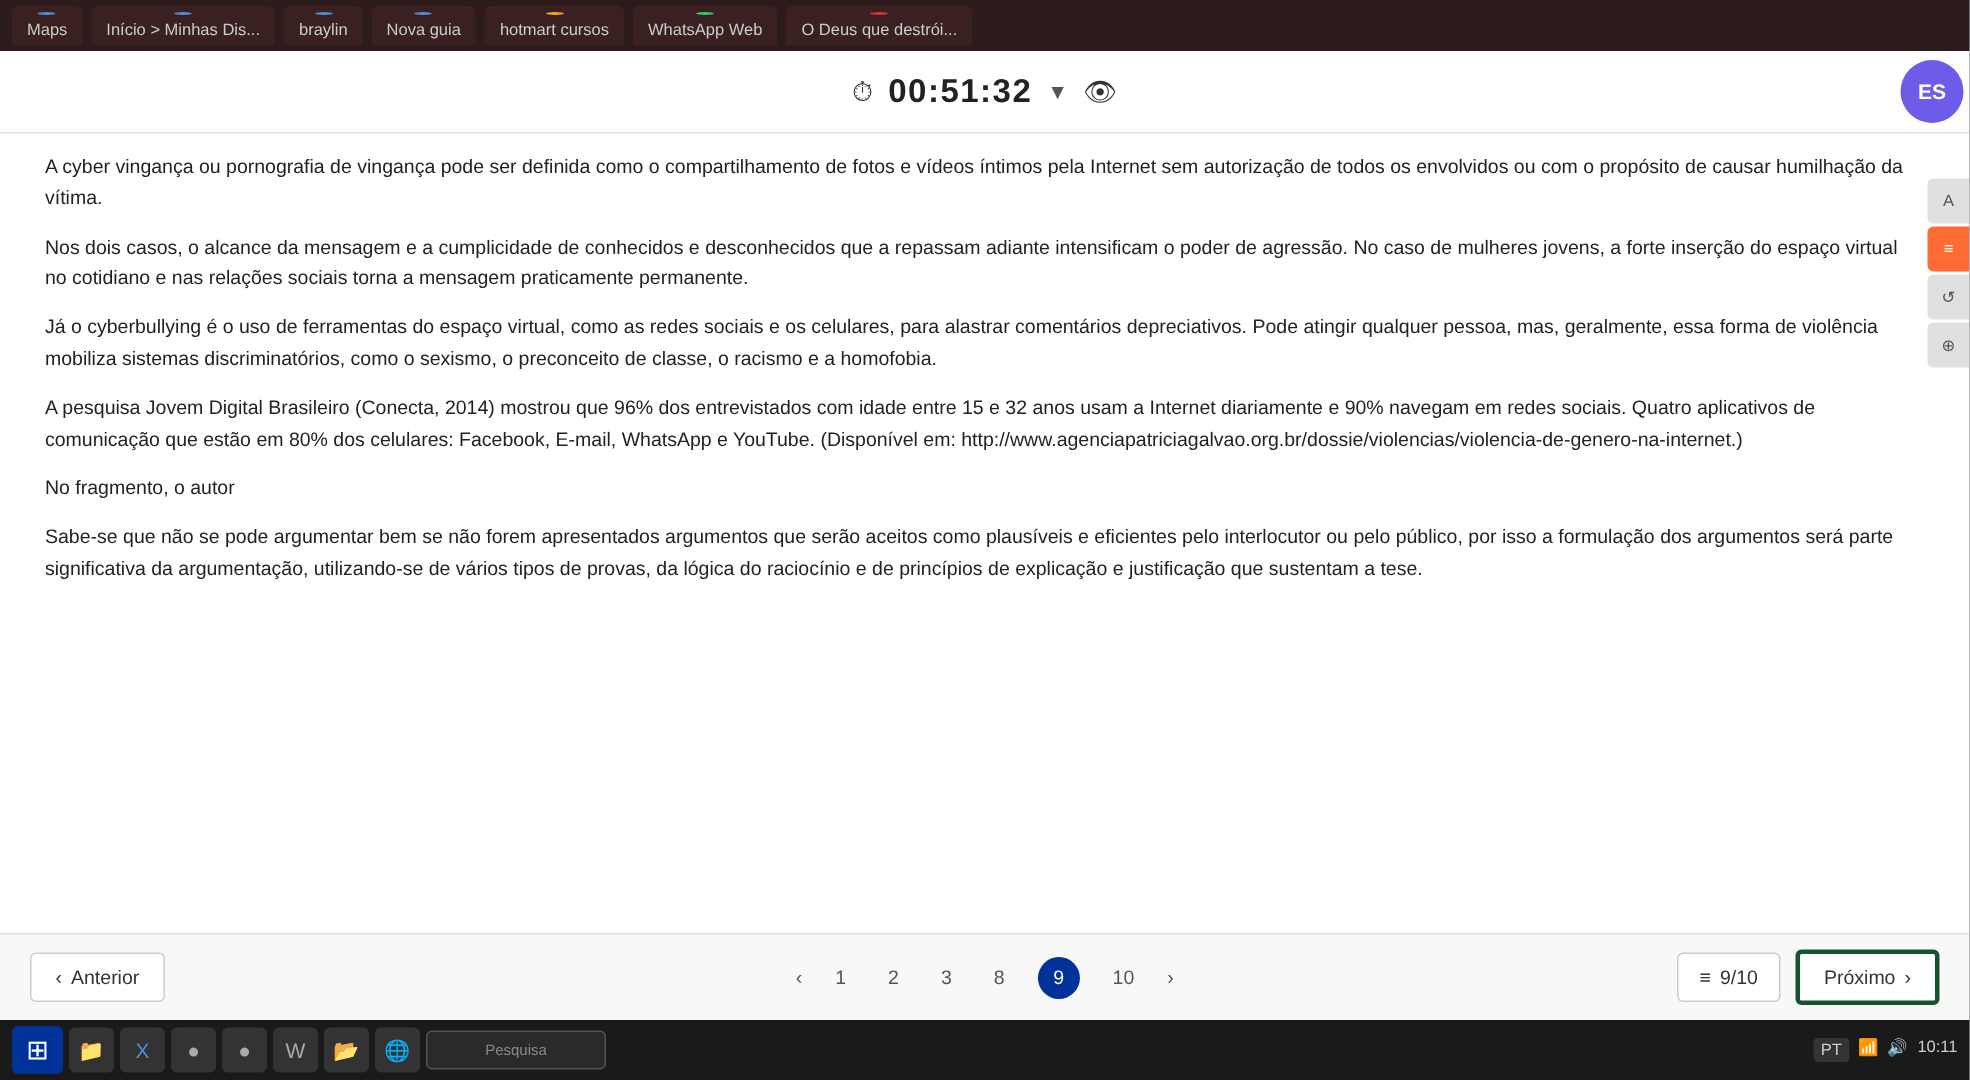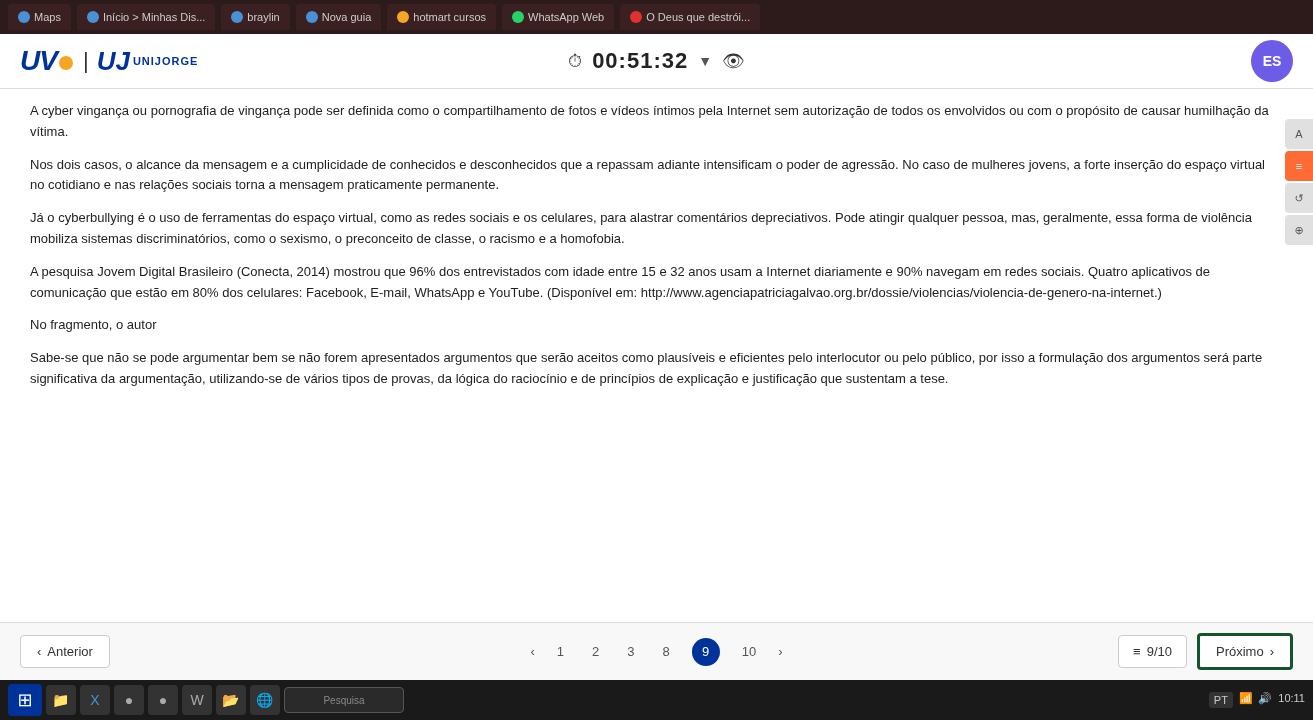--- a/index.html
+++ b/index.html
@@ -26,20 +26,21 @@
       background: #3a2020;
       color: #ccc;
       font-size: 11px;
       padding: 4px 10px;
       border-radius: 4px 4px 0 0;
       white-space: nowrap;
       display: flex;
       align-items: center;
       gap: 4px;
       height: 26px;
+      flex-direction: column;
     }
     .tab-favicon {
       width: 12px;
       height: 12px;
       border-radius: 50%;
       display: inline-block;
     }
     .tab-favicon.blue { background: #4a90d9; }
     .tab-favicon.green { background: #25d366; }
     .tab-favicon.red { background: #e03030; }
@@ -129,21 +130,21 @@
       font-size: 14px;
       color: #555;
     }
     .eye-icon {
       font-size: 18px;
       color: #333;
     }
 
     .header-right {
       position: absolute;
-      right: 20px;
+      right: 4px;
       display: flex;
       align-items: center;
       gap: 12px;
     }
     .avatar-circle {
       width: 42px;
       height: 42px;
       background: #6c5ce7;
       border-radius: 50%;
       display: flex;
@@ -395,28 +396,20 @@
   </div>
   <div class="tab-item">
     <span class="tab-favicon red"></span>
     <span>O Deus que destrói...</span>
   </div>
 </div>
 
 <div class="browser-main">
 
   <div class="app-header">
-    <div class="logo-area">
-      <span class="logo-uva">UV<span class="logo-circle"></span></span>
-      <span class="logo-divider"> | </span>
-      <div class="logo-unijorge">
-        <span class="logo-uj">UJ</span>
-        <span class="logo-unijorge-text">UNIJORGE</span>
-      </div>
-    </div>
 
     <div class="header-center">
       <span class="timer-icon">⏱</span>
       <span class="timer-display">00:51:32</span>
       <span class="timer-arrow">▼</span>
       <span class="eye-icon">👁</span>
     </div>
 
     <div class="header-right">
       <div class="avatar-circle">ES</div>

